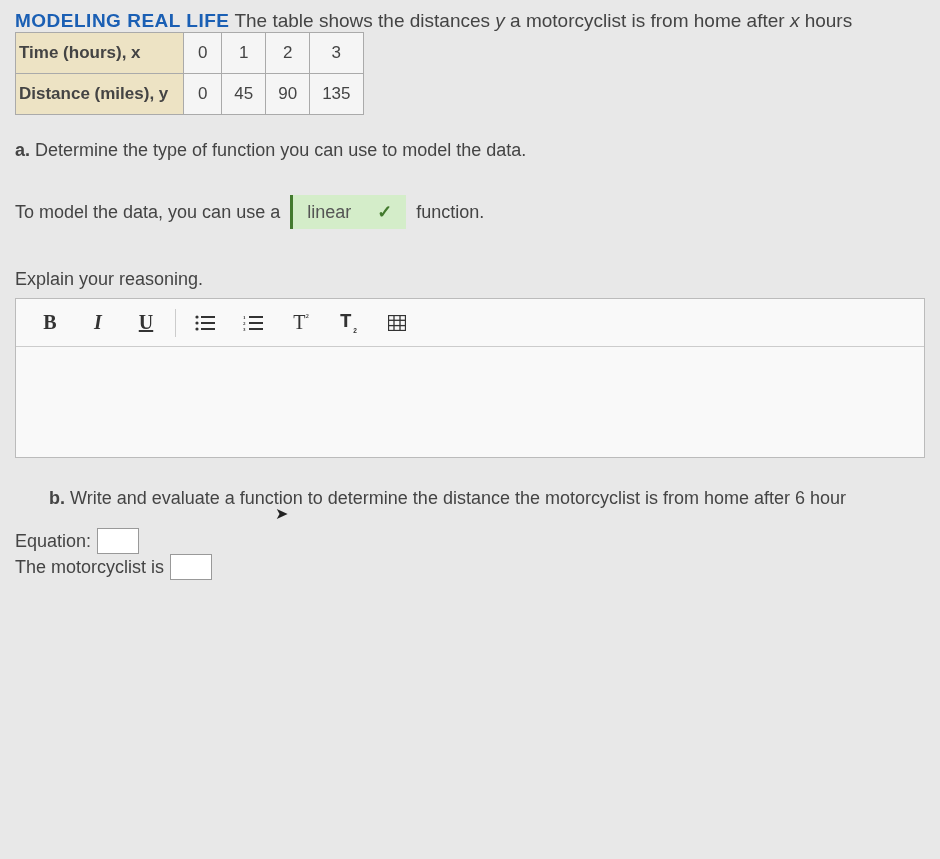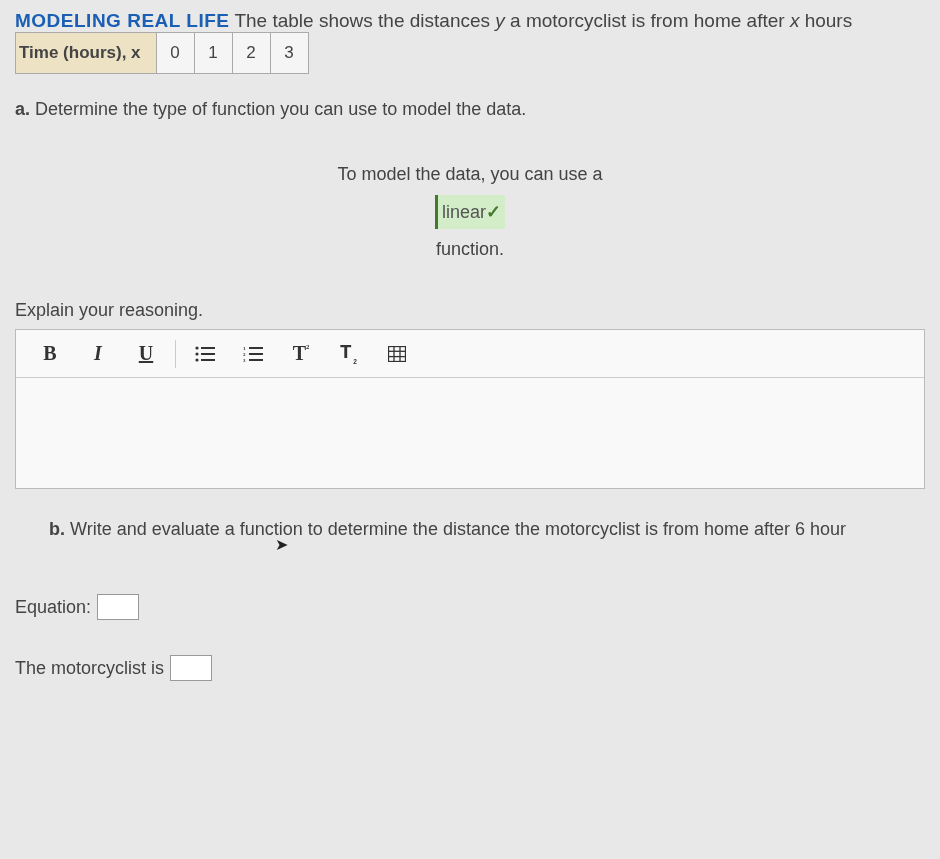--- a/index.html
+++ b/index.html
@@ -38,39 +38,38 @@
   table.data-table th {
     background: #ede3c4;
     font-weight: bold;
     text-align: left;
     padding-left: 3px;
     padding-right: 15px;
   }
   .part-label {
     font-size: 18px;
     color: #444;
-    margin-bottom: 44px;
+    margin-bottom: 34px;
   }
   .part-letter { font-weight: bold; }
   .model-line {
     font-size: 18px;
     color: #444;
     display: flex;
     align-items: center;
     gap: 10px;
     margin-bottom: 40px;
-    flex-direction: column;
   }
   .answer-box {
     background: #d4edc9;
     border-left: 3px solid #437a2e;
-    padding: 6px 4px;
-    display: flex;
-    align-items: center;
-    gap: 0;
+    padding: 6px 14px;
+    display: flex;
+    align-items: center;
+    gap: 26px;
     color: #555;
   }
   .check {
     color: #437a2e;
     font-weight: bold;
   }
   .explain-label {
     font-size: 18px;
     color: #444;
     margin-bottom: 8px;
@@ -115,21 +114,20 @@
     display: inline-block;
     width: 42px;
     height: 26px;
     border: 1px solid #999;
     background: #fff;
     vertical-align: middle;
   }
   .eq-line, .mc-line {
     font-size: 18px;
     color: #444;
-    margin-top: 35px;
     display: flex;
     align-items: center;
     gap: 6px;
   }
   .cursor-arrow {
     position: relative;
     left: 260px;
     top: -5px;
     font-size: 16px;
     color: #222;
@@ -146,20 +144,27 @@
 
 <table class="data-table">
   <tbody>
       <tr>
     <th>Time (hours), x</th>
     <td>0</td>
     <td>1</td>
     <td>2</td>
     <td>3</td>
   </tr>
+  <tr>
+    <th>Distance (miles), y</th>
+    <td>0</td>
+    <td>45</td>
+    <td>90</td>
+    <td>135</td>
+  </tr>
 </tbody>
   </table>
 
 <div class="part-label">
   <span class="part-letter">a.</span><span> Determine the type of function you can use to model the data.</span>
 </div>
 
 <div class="model-line">
   <span>To model the data, you can use a</span>
   <span class="answer-box">
@@ -197,21 +202,21 @@
       <svg width="20" height="16" viewBox="0 0 20 16">
           <text x="0" y="4" font-size="5" fill="#333">1</text>
           <rect x="6" y="1" width="14" height="2" fill="#333"></rect>
           <text x="0" y="10" font-size="5" fill="#333">2</text>
           <rect x="6" y="7" width="14" height="2" fill="#333"></rect>
           <text x="0" y="16" font-size="5" fill="#333">3</text>
           <rect x="6" y="13" width="14" height="2" fill="#333"></rect>
         </svg>
     </div>
     <div class="tb-btn">
-      <span style="font-family:Georgia,serif;font-weight:bold;"><span>T</span><span class="sup">²</span></span>
+      <span style="font-family:Georgia,serif;font-weight:normal;"><span>T</span><span class="sup">²</span></span>
     </div>
     <div class="tb-btn">
       <span style="font-family:Liberation Mono, monospace;font-weight:bold;"><span>T</span><span class="sub">₂</span></span>
     </div>
     <div class="tb-btn">
       <svg width="18" height="16" viewBox="0 0 18 16">
           <rect x="0.5" y="0.5" width="17" height="15" fill="none" stroke="#333" stroke-width="1.3"></rect>
           <line x1="6" y1="0" x2="6" y2="16" stroke="#333" stroke-width="1.3"></line>
           <line x1="12" y1="0" x2="12" y2="16" stroke="#333" stroke-width="1.3"></line>
           <line x1="0" y1="5.3" x2="18" y2="5.3" stroke="#333" stroke-width="1.3"></line>

